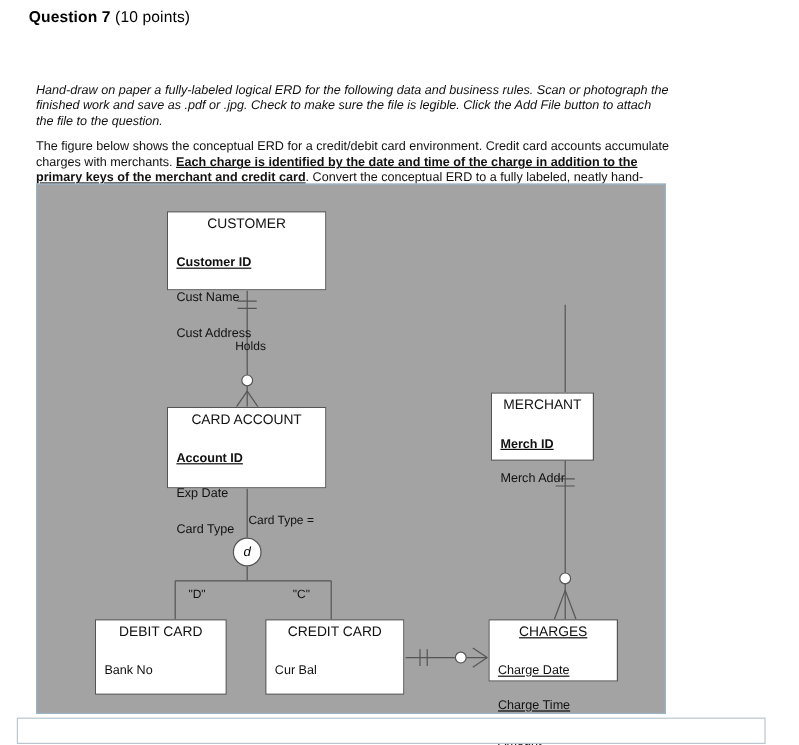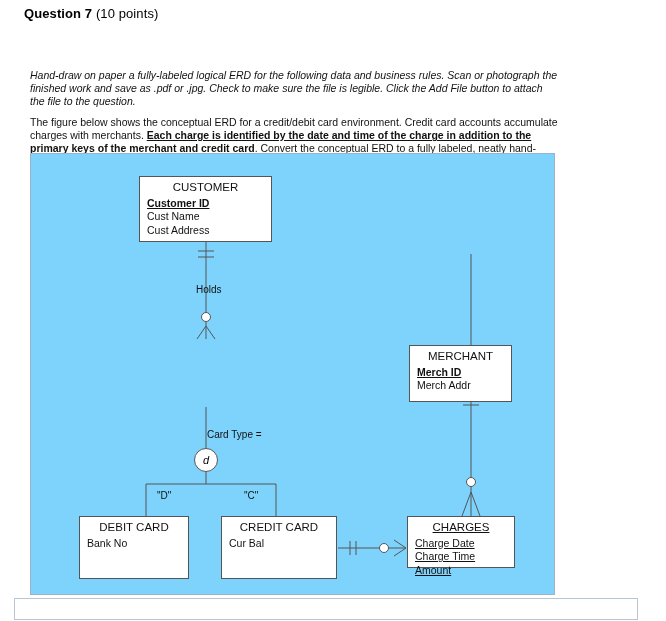--- a/index.html
+++ b/index.html
@@ -22,41 +22,41 @@
     font-size:10.5px; line-height:13.2px;
     color:#111;
   }
   #para1{ top:45px; font-style:italic;margin-top:24px; }
   #para2{ top:88px; font-style:normal;margin-top:28px; }
   #para2 b{ font-weight:bold; text-decoration:underline; }
   .diagram-frame{
     position:absolute;
     left:30px; top:153px;
     width:525px; height:442px;
-    background:#7dd3fc;
+    background:#a3a3a3;
     border:1px solid #9ab3c6;
     box-sizing:border-box;
   }
   .ent{
     position:absolute;
     background:#ffffff;
     border:1px solid #555;
     box-sizing:border-box;
     font-size:10.5px;
     line-height:13.5px;
     color:#111;
   }
   .ent .ent-title{
     text-align:center;
     padding-top:4px;
     padding-bottom:2px;
     font-size:11.5px;
   }
   .ent .attrs{ padding-left:7px; }
-  .ent .attrs div{ white-space:nowrap; }
+  .ent .attrs div{ white-space:nowrap;margin-top:16px; }
   .ent .attrs .pk{ text-decoration:underline; font-weight:bold; }
   .lbl{
     position:absolute;
     font-size:10px;
     color:#111;
     white-space:nowrap;
   }
   .dcircle{
     position:absolute;
     width:24px;height:24px;border-radius:50%;
@@ -134,22 +134,30 @@
     <div class="ent-title">CUSTOMER</div>
     <div class="attrs">
       <div class="pk">Customer ID</div>
       <div>Cust Name</div>
       <div>Cust Address</div>
     </div>
   </div>
 
   <div class="lbl" style="left:165px; top:130px;">Holds</div>
 
+  <div class="ent" style="left:108px; top:185px; width:133px; height:68px;">
+    <div class="ent-title">CARD ACCOUNT</div>
+    <div class="attrs">
+      <div class="pk">Account ID</div>
+      <div>Exp Date</div>
+      <div>Card Type</div>
+    </div>
+  </div>
 
-  <div class="ent" style="left:378px; top:191px; width:103px; height:57px;">
+  <div class="ent" style="left:378px; top:173px; width:86px; height:57px;">
     <div class="ent-title">MERCHANT</div>
     <div class="attrs">
       <div class="pk">Merch ID</div>
       <div>Merch Addr</div>
     </div>
   </div>
 
   <div class="lbl" style="left:176px; top:275px;">Card Type =</div>
 
   <div class="dcircle" style="left:163px; top:294px;">d</div>

